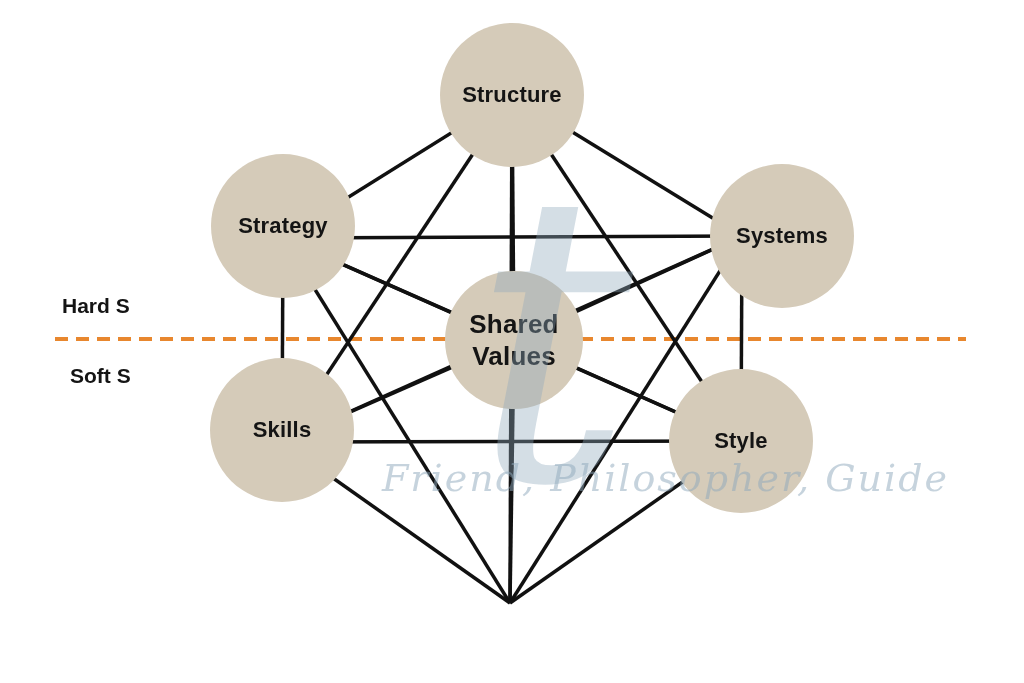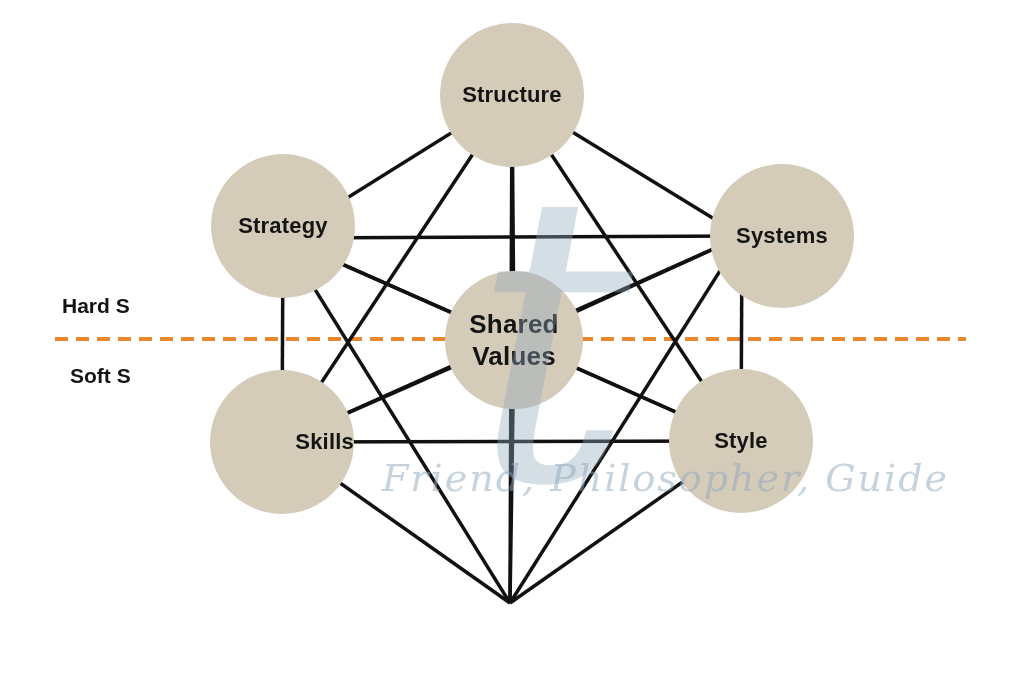--- a/index.html
+++ b/index.html
@@ -44,21 +44,21 @@
     font-weight: bold;
     font-size: 22px;
     letter-spacing: 0.2px;
     line-height: 1.25;
     color: var(--label, #141414);
   }
   .node-structure { left: 440px; top: 23px;  width: 144px; height: 144px; justify-content: center; }
   .node-strategy  { left: 211px; top: 154px; width: 144px; height: 144px; }
   .node-systems   { left: 710px; top: 164px; width: 144px; height: 144px; }
   .node-shared    { left: 445px; top: 271px; width: 138px; height: 138px; font-size: 26px; padding: 0 18px; box-sizing: border-box; }
-  .node-skills    { left: 210px; top: 370px; width: 144px; height: 144px; justify-content: flex-end; }
+  .node-skills    { left: 210px; top: 358px; width: 144px; height: 144px; }
   .node-style     { left: 669px; top: 369px; width: 144px; height: 144px; }
   .node-staff     { left: 438px; top: 531px; width: 144px; height: 144px; }
   .legend-label {
     position: absolute;
     z-index: 2;
     font-weight: bold;
     font-size: 21px;
     color: var(--label, #141414);
   }
   .legend-hard { left: 62px; top: 294px; }

